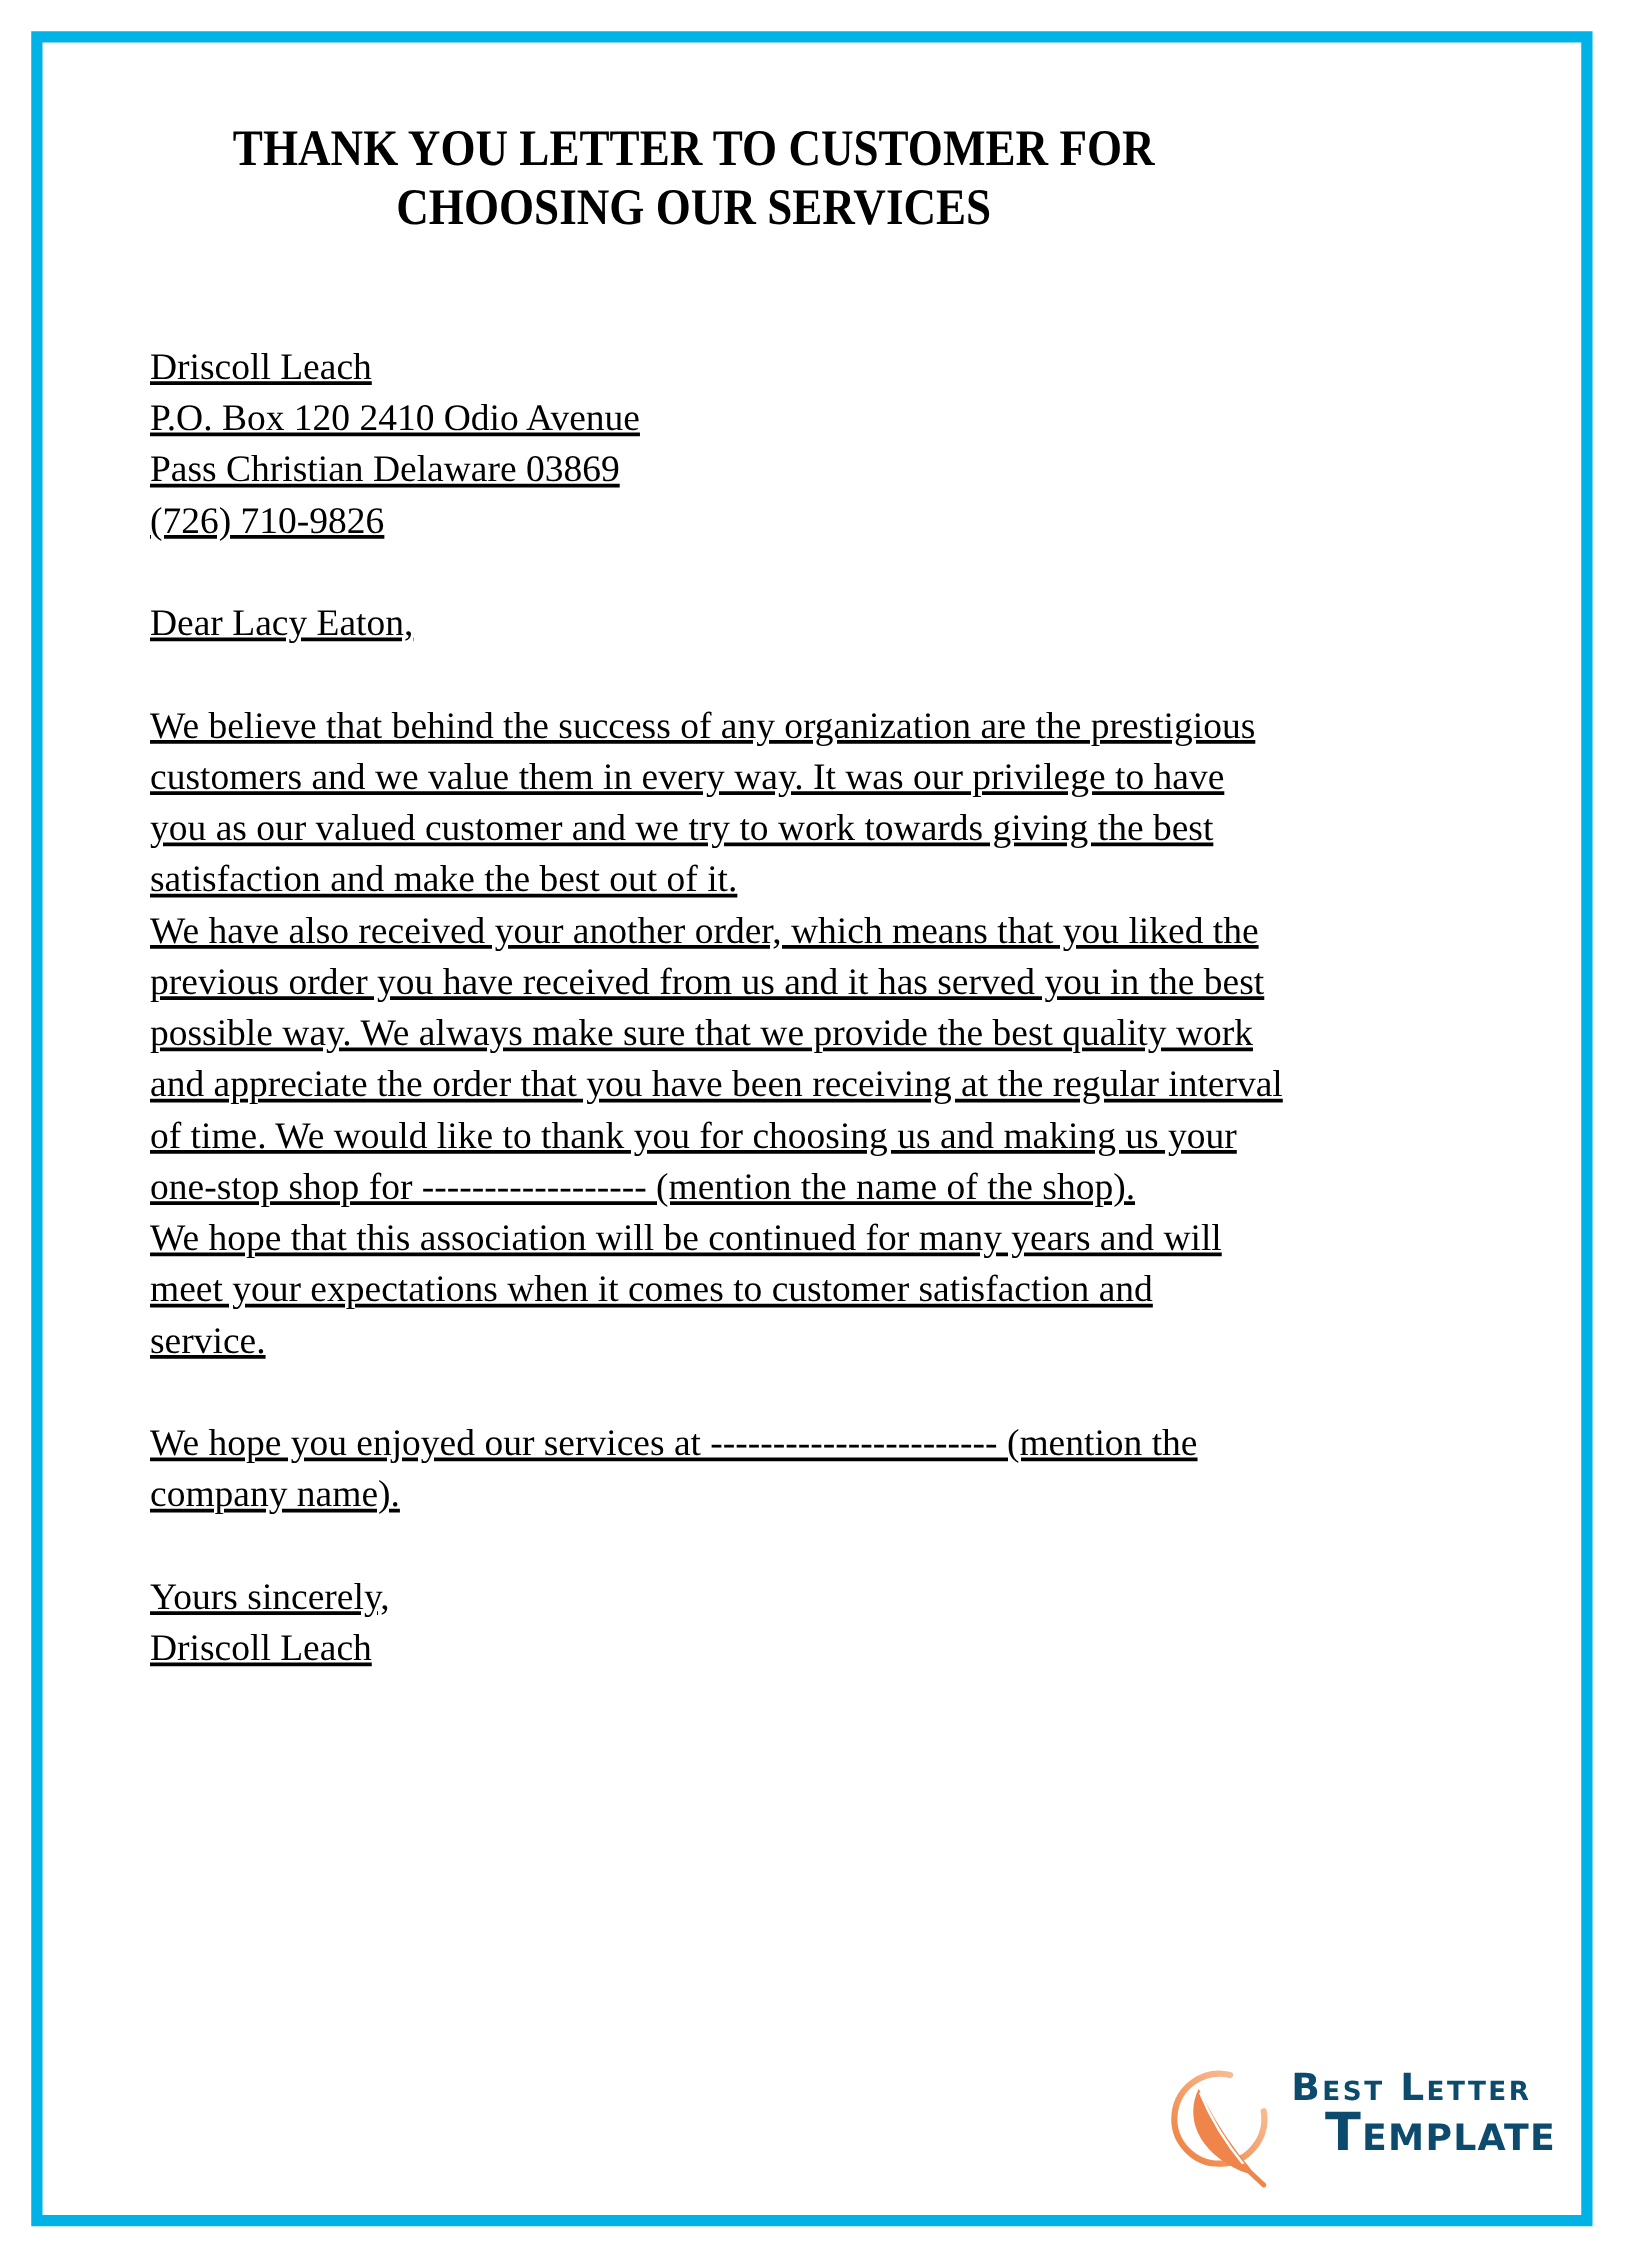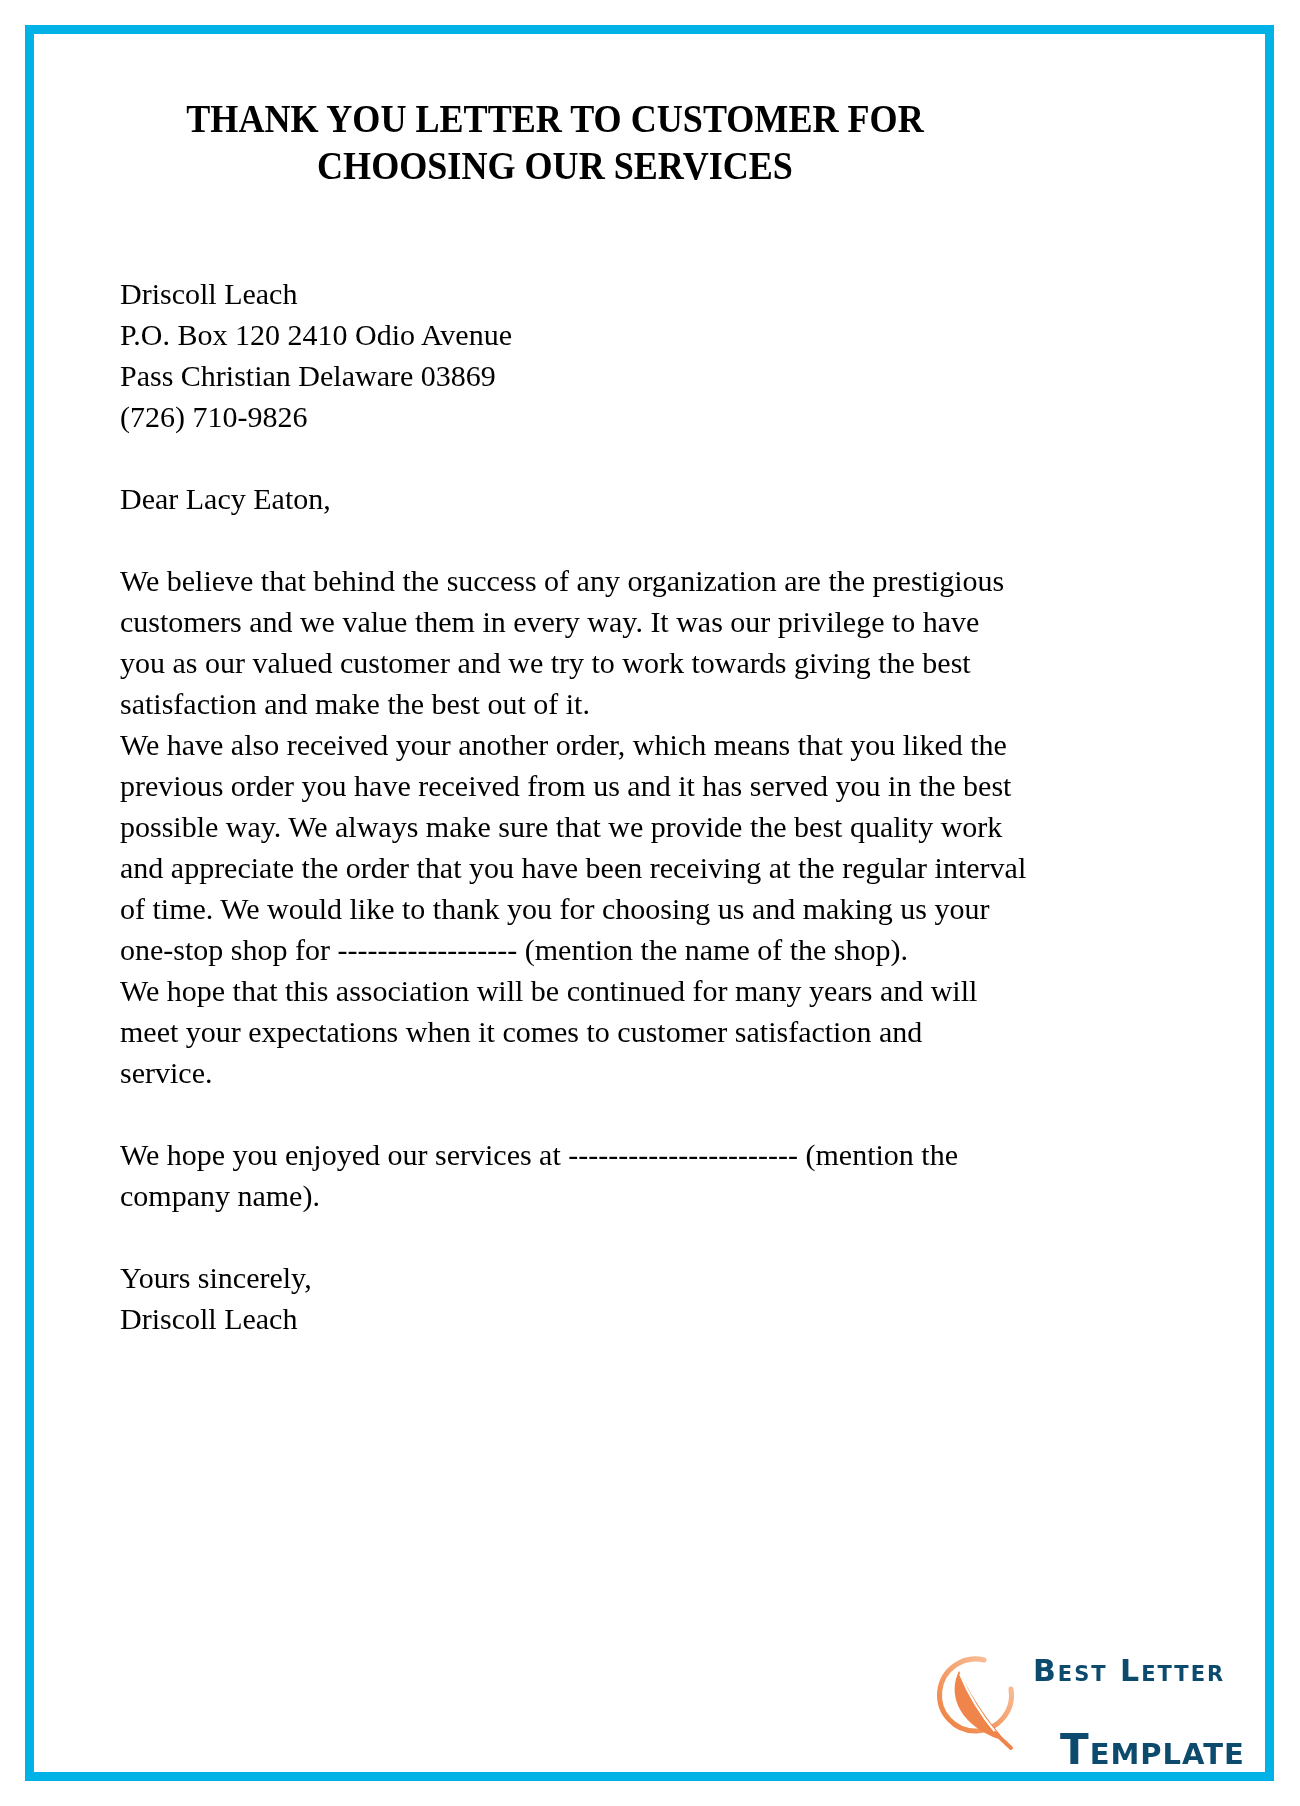--- a/index.html
+++ b/index.html
@@ -36,20 +36,21 @@
     font-size: 41px;
     line-height: 47px;
     white-space: pre-line;
     letter-spacing: 0px;
     transform: scaleX(0.88);
     transform-origin: 50% 0;
   }
   .block {
     white-space: pre-line;
     margin: 13px 0 41px 0;
+    text-decoration: underline;
   }
   .block:last-child { margin-bottom: 0; }
   .para-gap2 { margin-bottom: 41px; }
   
   .logo {
     position: absolute;
     left: 935px; top: 1645px;
     display: flex;
     align-items: flex-start;
   }
@@ -66,21 +67,20 @@
     font-size: 30px;
     line-height: 28px;
     letter-spacing: 2px;
   }
   .logo-line2 {
     font-variant: small-caps;
     font-size: 42px;
     line-height: 42px;
     letter-spacing: 1px;
     margin-left: 27px;
-    margin-top: 44px;
   }
 </style>
 </head>
 <body>
 
 <div class="frame"></div>
 
 <div class="content">
   <div class="title-wrap">
     <div class="title">THANK YOU LETTER TO CUSTOMER FOR

